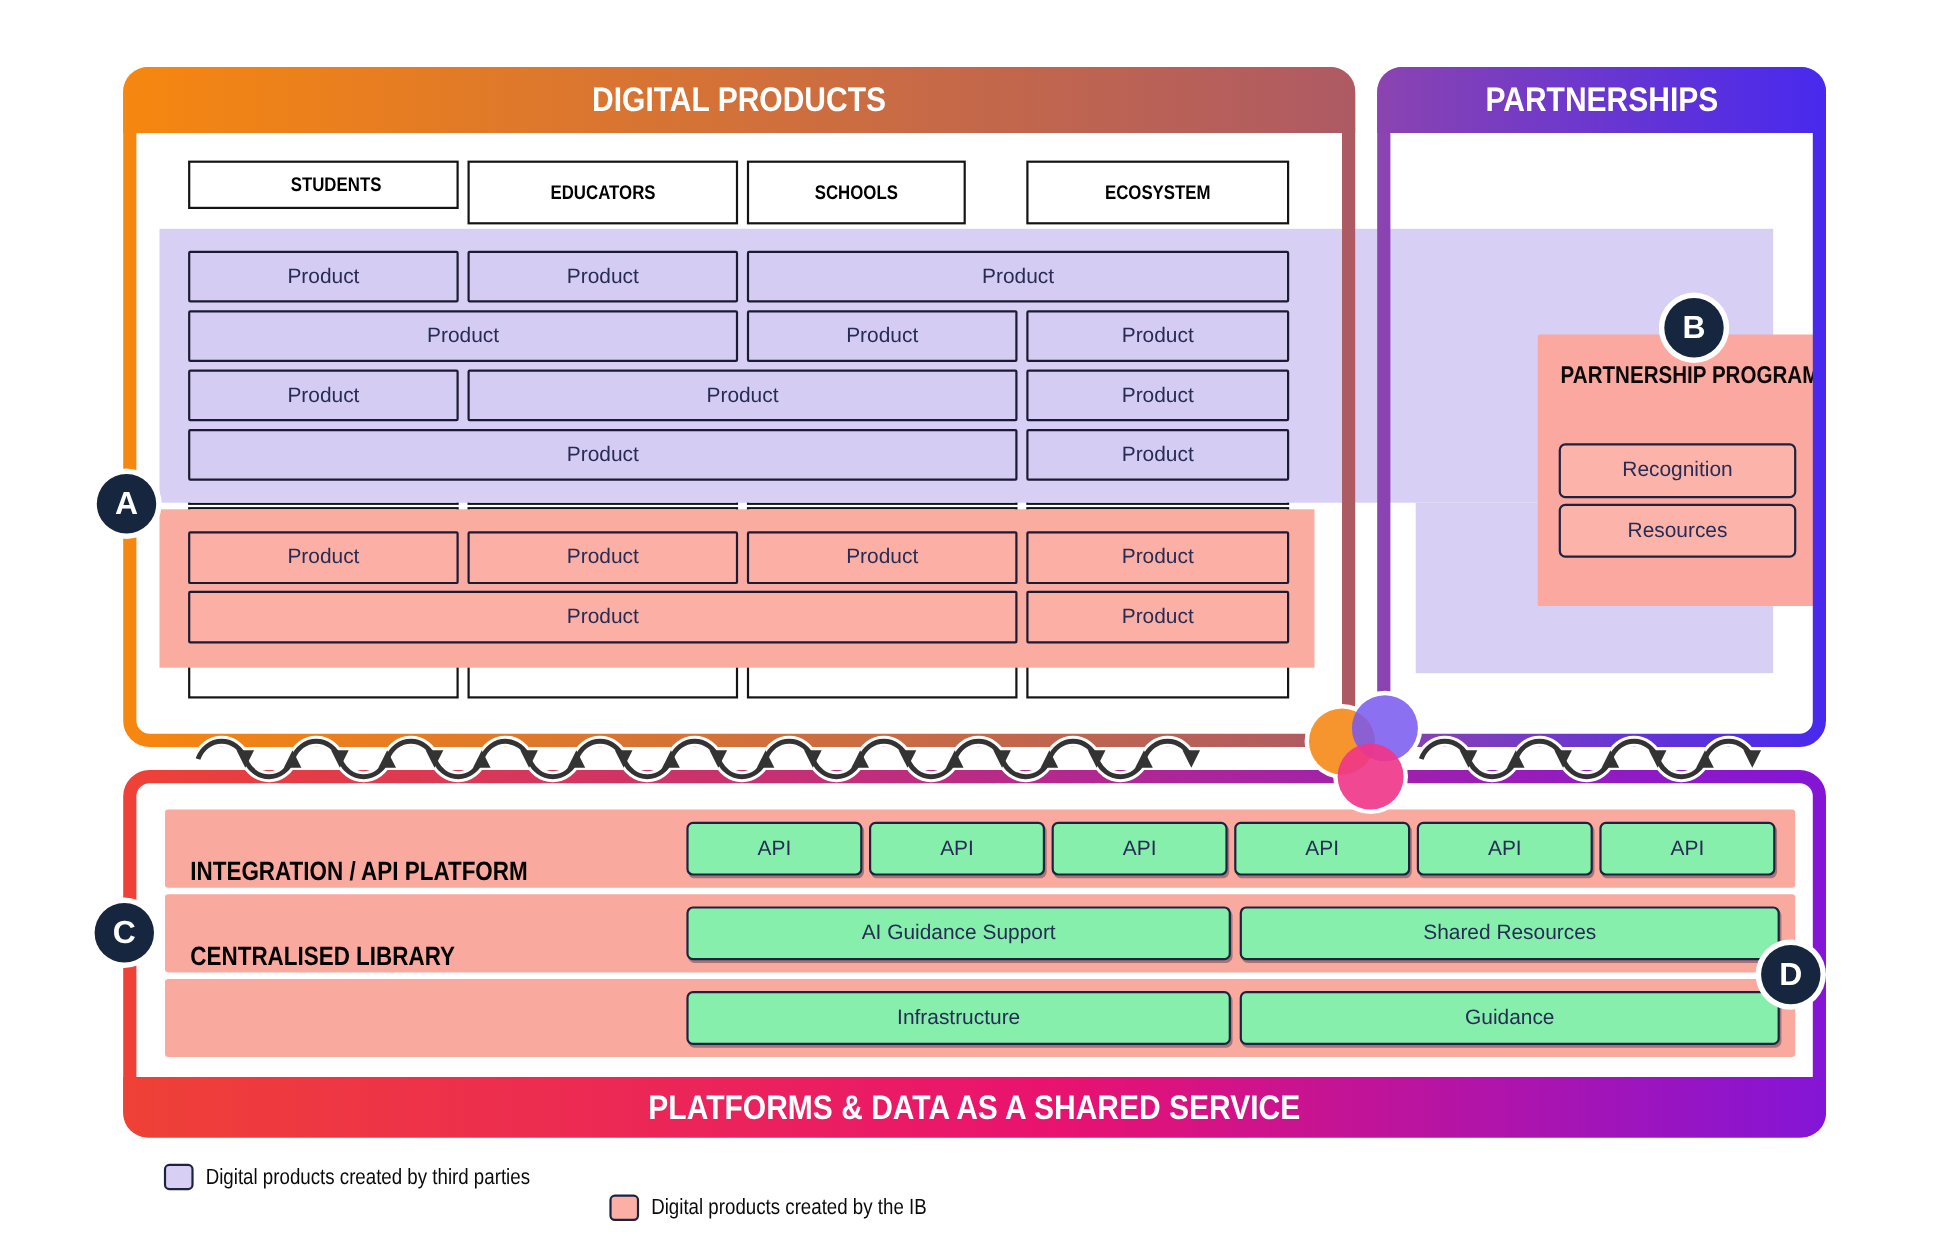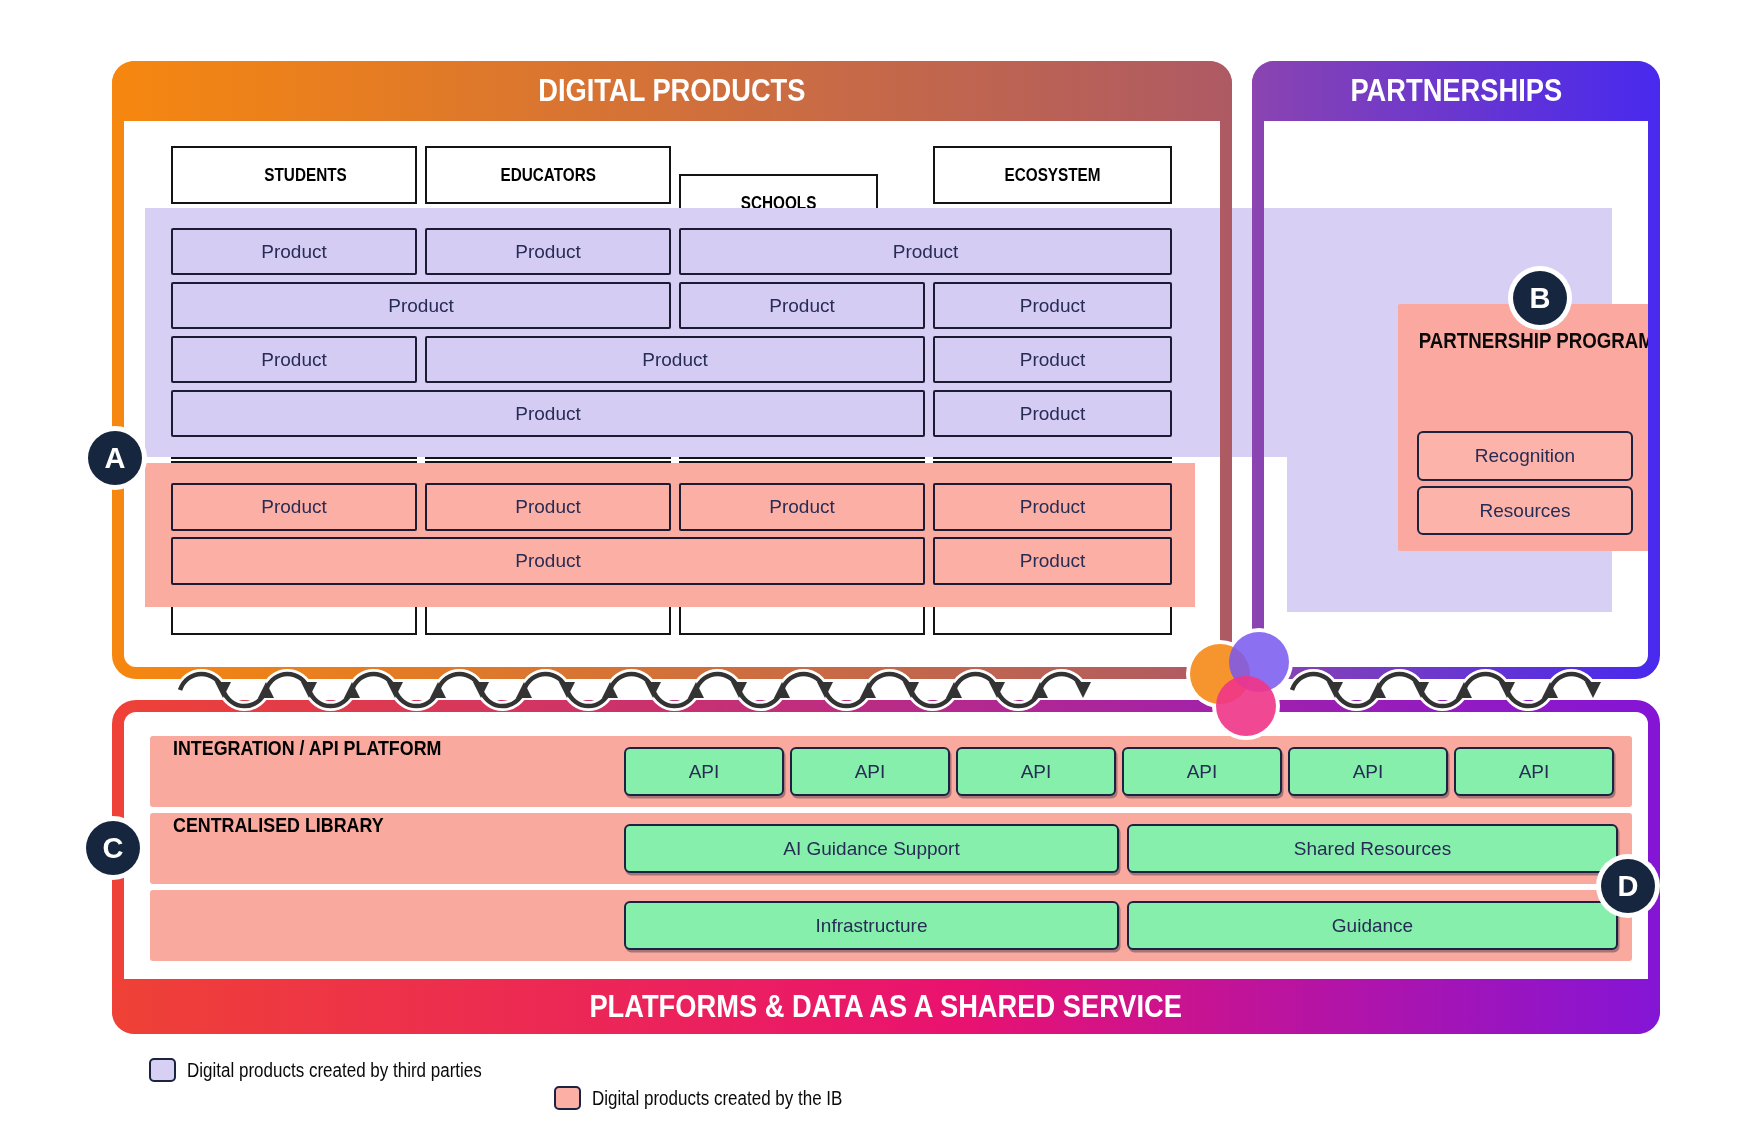--- a/index.html
+++ b/index.html
@@ -17,56 +17,56 @@
   
   .band{position:absolute;display:flex;align-items:center;justify-content:center;
         color:#fff;font-weight:bold;font-size:31px;}
   .band.top{border-radius:22px 22px 0 0;}
   .band.bottom{border-radius:0 0 22px 22px;}
   
   .cx{display:inline-block;transform:scaleX(.88);white-space:nowrap;}
   .cxl{display:inline-block;transform:scaleX(.85);transform-origin:0 50%;white-space:nowrap;}
   
   .prow{position:absolute;background:#F9A99E;border-radius:3px;}
-  .prowlabel{position:absolute;left:23px;top:0;height:100%;display:flex;align-items:flex-start;
-             font-weight:bold;font-size:21px;color:#000;}
+  .prowlabel{position:absolute;left:23px;top:0;height:100%;display:flex;align-items:flex-end;
+             font-weight:bold;font-size:24px;color:#000;}
   .pfbox{position:absolute;background:#86efac;border:2px solid #1c2340;border-radius:6px;box-sizing:border-box;
          display:flex;align-items:center;justify-content:center;font-size:19px;color:#272c55;
          box-shadow:1.5px 2.5px 0 rgba(40,40,60,.4);}
   
   #program-rect{position:absolute;left:1398px;top:304px;width:254px;height:247px;background:#FBA8A0;border-radius:2px;}
   #program-title{position:absolute;left:0;top:24px;width:100%;text-align:center;font-weight:bold;font-size:22px;color:#0a0a0a;}
   .progbox{position:absolute;left:19px;width:216px;background:#FCB3AA;border:2px solid #1c2340;border-radius:6px;box-sizing:border-box;
-           display:flex;align-items:center;justify-content:center;font-size:19px;color:#272c55;margin-top:28px;}
+           display:flex;align-items:center;justify-content:center;font-size:19px;color:#272c55;}
   
   .badge{position:absolute;width:54px;height:54px;border-radius:50%;background:#16263E;color:#fff;
          display:flex;align-items:center;justify-content:center;font-weight:bold;font-size:29px;
          box-shadow:0 0 0 5px #fff;}
   
   .legend-item{position:absolute;display:flex;align-items:center;gap:11px;font-size:20px;color:#0a0a0a;}
   .sw{width:23px;height:20px;border:2.5px solid #1c2340;border-radius:5px;box-sizing:content-box;}
   svg{position:absolute;left:0;top:0;pointer-events:none;}
 </style>
 </head>
 <body>
 
 <div id="canvas">
 
   <div id="columns">
-      <div class="colbox colhdr" style="left: 171px; top: 146px; width: 246px; height: 58px; padding-left: 24px;">
+      <div class="colbox colhdr" style="left: 171px; top: 146px; width: 246px; height: 44px; padding-left: 24px;">
         <span class="cxl" style="transform-origin: 50% 50%;">STUDENTS</span>
       </div>
       <div class="colbox" style="left: 171px; top: 210px; width: 246px; height: 249px;"></div>
       <div class="colbox" style="left: 171px; top: 461px; width: 246px; height: 174px;"></div>
       <div class="colbox colhdr" style="left: 425px; top: 146px; width: 246px; height: 58px;">
         <span class="cxl" style="transform-origin: 50% 50%;">EDUCATORS</span>
       </div>
       <div class="colbox" style="left: 425px; top: 210px; width: 246px; height: 249px;"></div>
       <div class="colbox" style="left: 425px; top: 461px; width: 246px; height: 174px;"></div>
-      <div class="colbox colhdr" style="left: 679px; top: 146px; width: 199px; height: 58px; margin-top: 28px;">
+      <div class="colbox colhdr" style="left: 679px; top: 146px; width: 199px; height: 58px;">
         <span class="cxl" style="transform-origin: 50% 50%;">SCHOOLS</span>
       </div>
       <div class="colbox" style="left: 679px; top: 210px; width: 246px; height: 249px;"></div>
       <div class="colbox" style="left: 679px; top: 461px; width: 246px; height: 174px;"></div>
       <div class="colbox colhdr" style="left: 933px; top: 146px; width: 239px; height: 58px;">
         <span class="cxl" style="transform-origin: 50% 50%;">ECOSYSTEM</span>
       </div>
       <div class="colbox" style="left: 933px; top: 210px; width: 239px; height: 249px;"></div>
       <div class="colbox" style="left: 933px; top: 461px; width: 239px; height: 174px;"></div>
     </div>

